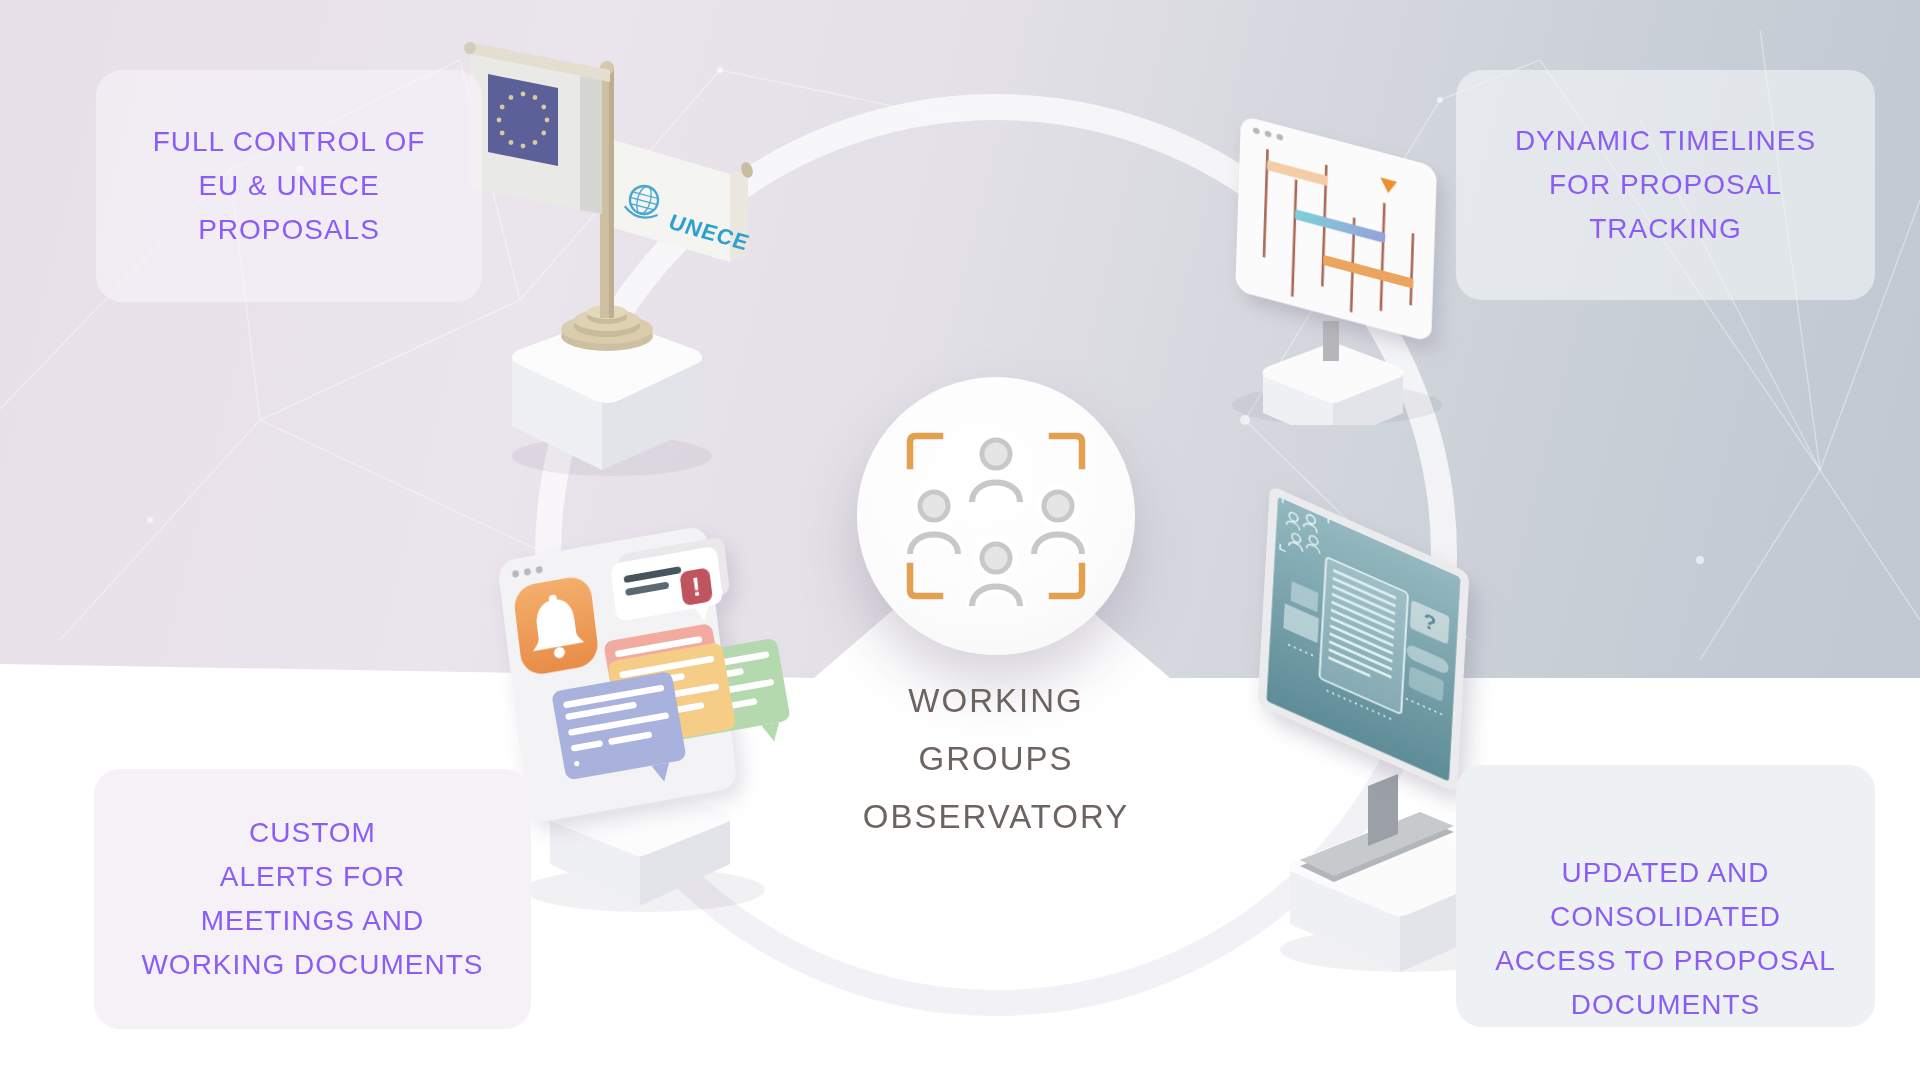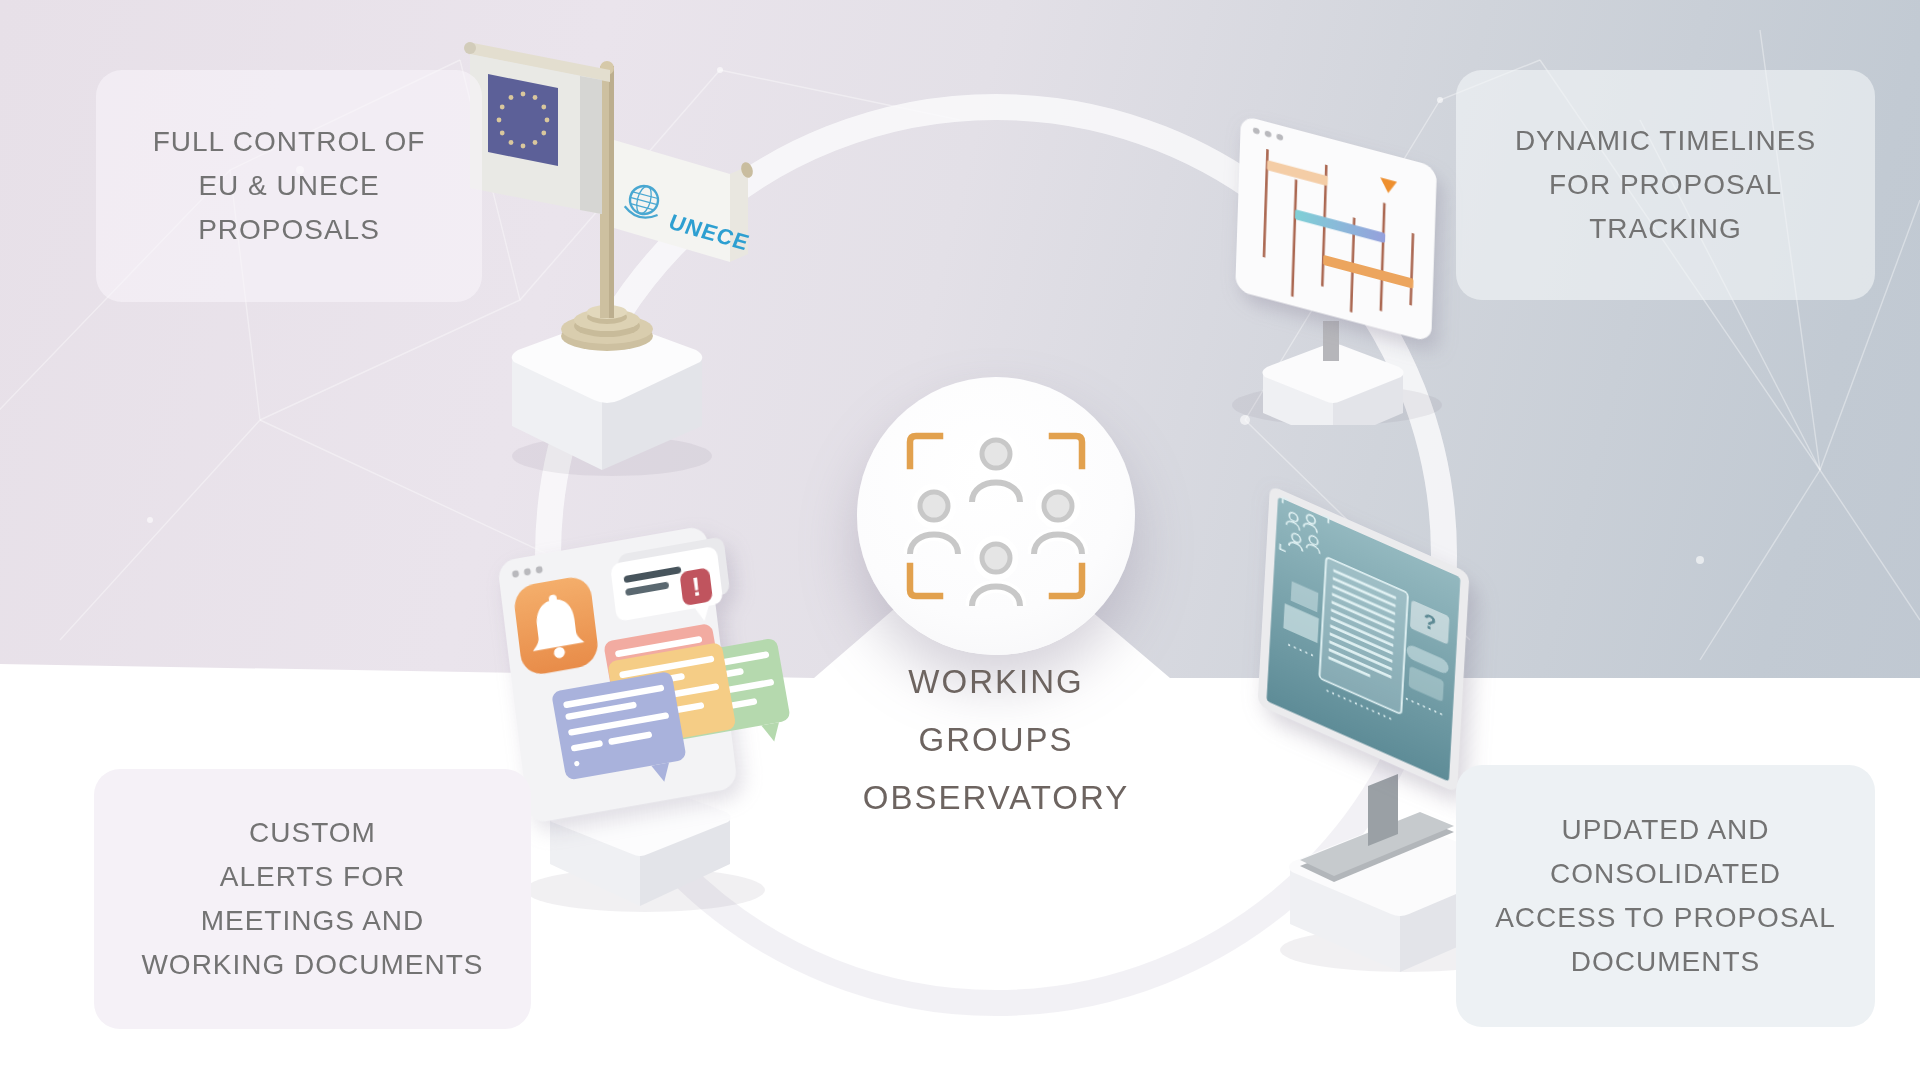--- a/index.html
+++ b/index.html
@@ -15,36 +15,36 @@
   }
   .net{position:absolute;left:0;top:0;}
   
   .ring{position:absolute;left:0;top:0;}
   
   .fbox{
     position:absolute;border-radius:26px;display:flex;align-items:center;justify-content:center;
     text-align:center;
   }
   .fbox .feature-label{
-    white-space:pre-line;color:#737373;font-size:28px;line-height:44px;
+    white-space:pre-line;color:#8b5cf6;font-size:28px;line-height:44px;
     font-weight:500;letter-spacing:1px;
   }
   .fbox-tl{left:96px;top:70px;width:386px;height:232px;background:rgba(250,246,251,0.55);}
   .fbox-tr{left:1456px;top:70px;width:419px;height:230px;background:rgba(243,247,249,0.6);}
   .fbox-bl{left:94px;top:769px;width:437px;height:260px;background:#f5f1f7;}
-  .fbox-br{left:1456px;top:765px;width:419px;height:262px;background:#edf1f4;}
+  .fbox-br{left:1456px;top:765px;width:419px;height:262px;background:#edf1f4;align-items:flex-end;}
   
   .hub-circle{
     position:absolute;left:857px;top:377px;width:278px;height:278px;border-radius:50%;
     background:radial-gradient(circle at 45% 35%,#ffffff 0%,#fcfcfd 60%,#f4f4f6 100%);
     box-shadow:0 30px 55px rgba(138,128,152,0.35);
     display:flex;align-items:center;justify-content:center;
   }
   .hub-title{
-    position:absolute;left:746px;top:653px;width:500px;text-align:center;
+    position:absolute;left:746px;top:672px;width:500px;text-align:center;
     white-space:pre-line;color:#6d6460;font-size:33px;line-height:58px;
     font-weight:300;letter-spacing:2px;
   }
   .illu{position:absolute;}
 </style>
 </head>
 <body>
 
 <div class="canvas">
 

